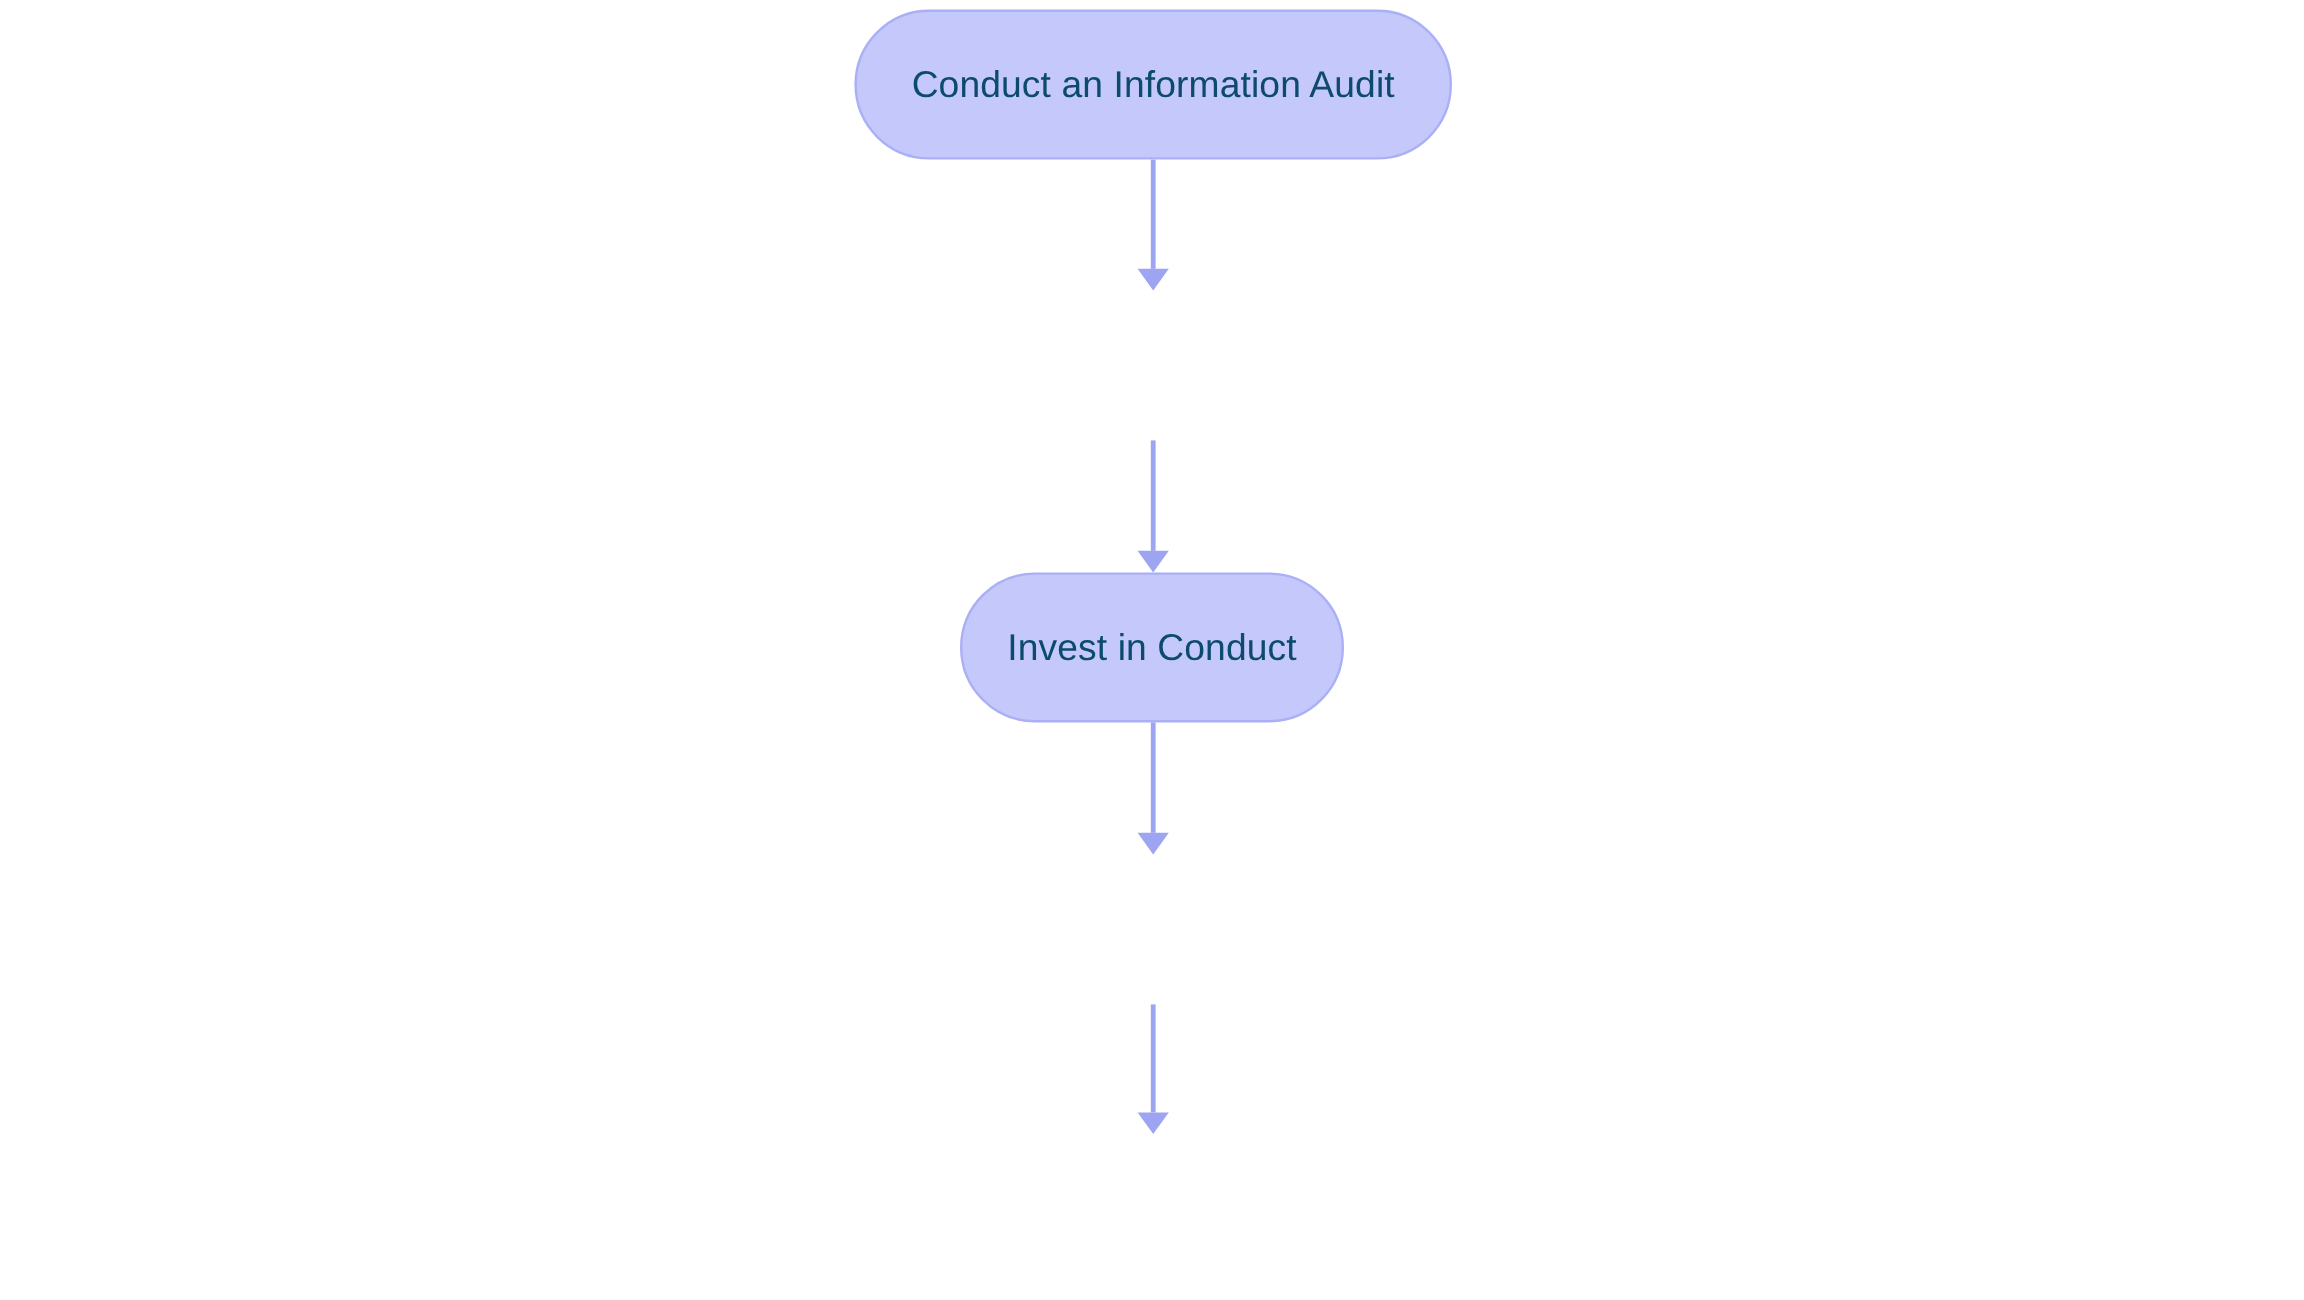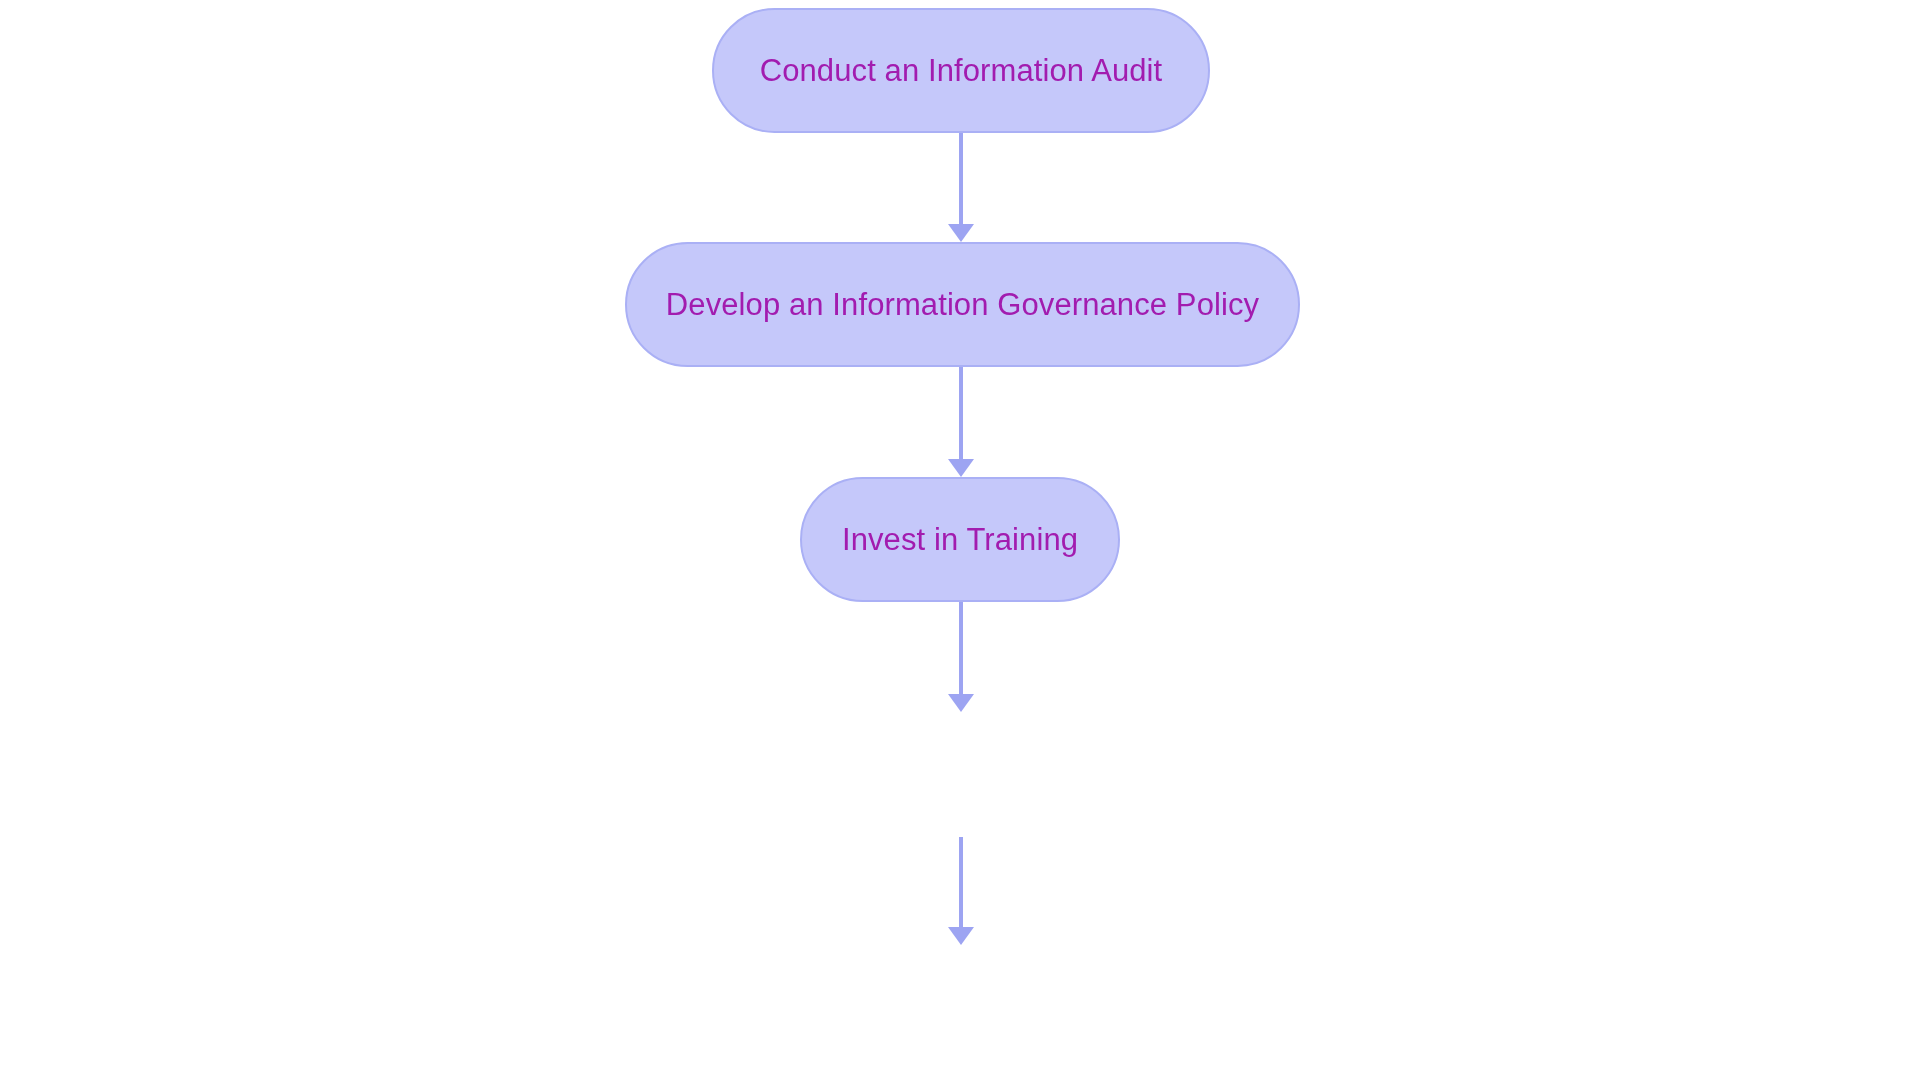--- a/index.html
+++ b/index.html
@@ -24,21 +24,21 @@
     box-sizing: border-box;
     display: flex;
     align-items: center;
     justify-content: center;
     background: #c5c8fa;
     border: 2px solid #aab0f5;
     border-radius: 999px;
     height: 125px;
   }
   .node-label {
-    color: #a21caf;
+    color: #0c4a6e;
     font-family: "Liberation Sans", sans-serif;
     font-size: 31px;
     font-weight: 400;
     line-height: 1;
     letter-spacing: 0.1px;
     white-space: nowrap;
     text-align: center;
   }
   .connector {
     position: absolute;
@@ -78,23 +78,20 @@
     <g>
       <line class="arrow-line" x1="961" y1="837" x2="961" y2="927"></line>
       <polygon class="arrow-head" points="948,927 974,927 961,945"></polygon>
     </g>
   </svg>
 
   <div class="node" style="left:712px; top:8px; width:498px;">
     <span class="node-label">Conduct an Information Audit</span>
   </div>
 
-  <div class="node" style="left:625px; top:242px; width:675px;">
-    <span class="node-label">Develop an Information Governance Policy</span>
-  </div>
 
   <div class="node" style="left:800px; top:477px; width:320px;">
-    <span class="node-label">Invest in Training</span>
+    <span class="node-label">Invest in Conduct</span>
   </div>
 
 
 
 </div>
 
 </body></html>

